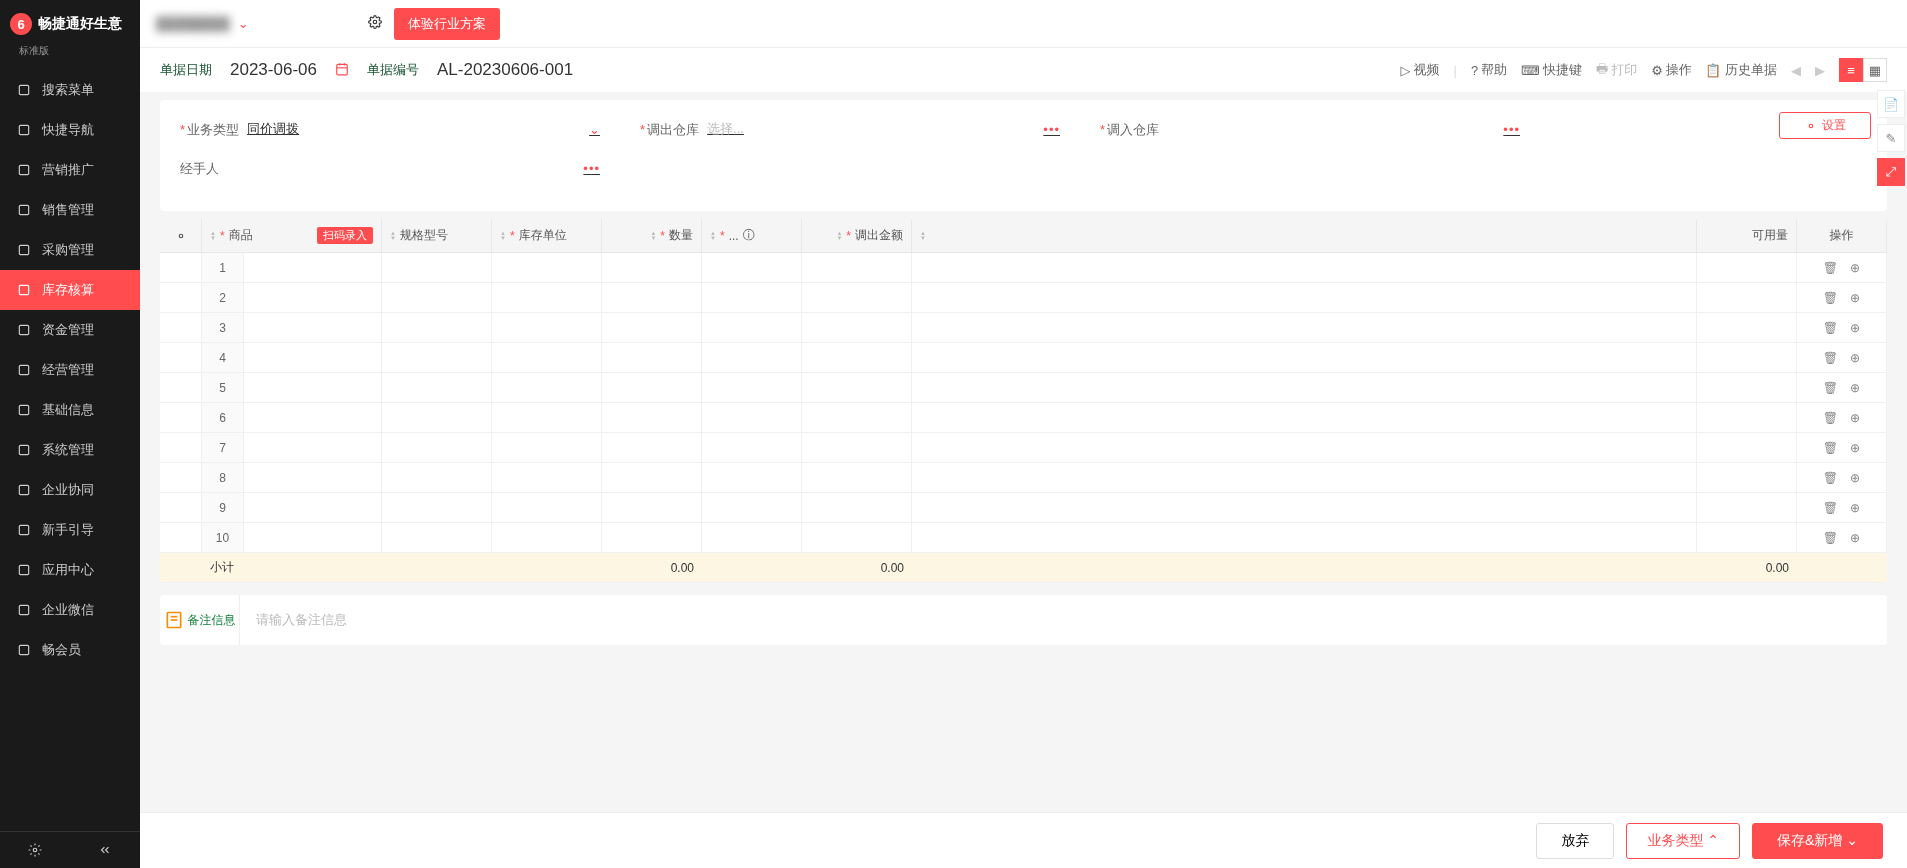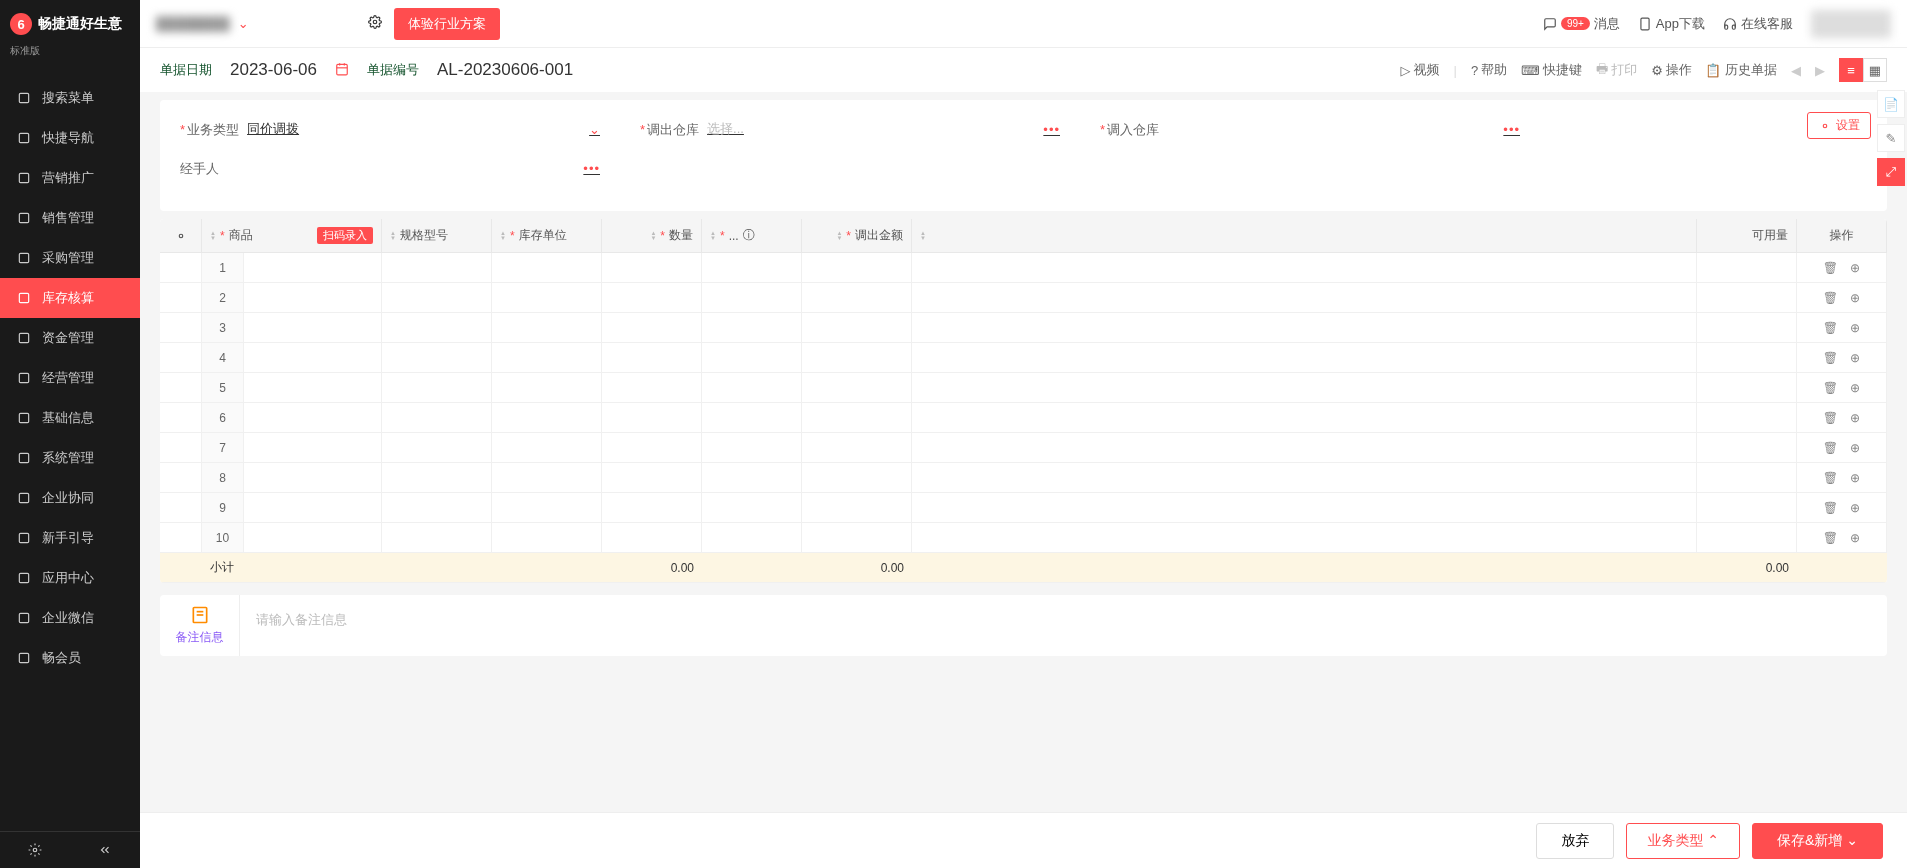--- a/index.html
+++ b/index.html
@@ -2,21 +2,21 @@
 <html><head>
 <meta charset="utf-8">
 <style>
 *{box-sizing:border-box;margin:0;padding:0;}
 body{font-family:-apple-system,"Microsoft YaHei",sans-serif;font-size:13px;color:#333;background:#f5f5f5;overflow:hidden;}
 .app{display:flex;height:868px;width:1907px;position:relative;}
 .sidebar{width:140px;background:#1a1a1a;color:#ccc;display:flex;flex-direction:column;}
 .logo-area{height:48px;display:flex;align-items:center;padding:0 10px;gap:6px;}
 .logo-icon{width:22px;height:22px;background:#ff4d4f;border-radius:50%;display:flex;align-items:center;justify-content:center;color:#fff;font-weight:bold;}
 .logo-text{font-size:14px;color:#fff;font-weight:bold;}
-.logo-sub{font-size:10px;color:#999;padding-left:10px;margin-top:-4px;margin-bottom:20px;}
+.logo-sub{font-size:10px;color:#999;padding-left:19px;margin-top:-4px;margin-bottom:12px;}
 .side-menu{flex:1;overflow-y:auto;}
 .side-item{display:flex;align-items:center;height:40px;padding:0 16px;gap:10px;cursor:pointer;font-size:13px;}
 .side-item.active{background:#ff4d4f;color:#fff;}
 .side-icon{width:16px;height:16px;display:flex;align-items:center;justify-content:center;}
 .side-bottom{display:flex;border-top:1px solid #333;}
 .side-bottom>div{flex:1;height:36px;display:flex;align-items:center;justify-content:center;cursor:pointer;}
 .main{flex:1;display:flex;flex-direction:column;background:#fff;position:relative;}
 .topbar{height:48px;display:flex;align-items:center;padding:0 16px;border-bottom:1px solid #eee;gap:12px;}
 .company-sel{display:flex;align-items:center;gap:8px;color:#666;cursor:pointer;min-width:200px;}
 .blur{filter:blur(4px);color:#999;}
@@ -41,21 +41,21 @@
 .view-btn{width:24px;height:24px;border:1px solid #ddd;display:flex;align-items:center;justify-content:center;cursor:pointer;}
 .view-btn.active{background:#ff4d4f;color:#fff;border-color:#ff4d4f;}
 .form-card{background:#fff;margin:8px 20px;padding:16px 20px;border-radius:4px;position:relative;}
 .form-row{display:flex;gap:40px;margin-bottom:14px;}
 .form-field{display:flex;align-items:center;gap:8px;min-width:420px;}
 .form-label{color:#666;font-size:13px;}
 .req{color:#ff4d4f;margin-right:2px;}
 .form-input{flex:1;display:flex;align-items:center;justify-content:space-between;border-bottom:1px solid transparent;padding:4px 0;cursor:pointer;text-decoration:underline;}
 .form-input .placeholder{color:#bbb;}
 .dots{color:#ff4d4f;letter-spacing:1px;}
-.settings-btn{position:absolute;right:16px;top:12px;border:1px solid #ff4d4f;color:#ff4d4f;background:#fff;padding:4px 10px;border-radius:3px;cursor:pointer;font-size:12px;display:flex;align-items:center;gap:4px;}
+.settings-btn{position:absolute;right:16px;top:12px;border:1px solid #ff4d4f;color:#ff4d4f;background:#fff;padding:4px 24px;border-radius:3px;cursor:pointer;font-size:12px;display:flex;align-items:center;gap:4px;}
 .grid-card{background:#fff;margin:0 20px;border-radius:4px;overflow:hidden;}
 .grid-head{display:flex;background:#f5f5f5;border-bottom:1px solid #e8e8e8;height:34px;}
 .gh{display:flex;align-items:center;padding:0 8px;font-size:12px;color:#555;border-right:1px solid #e8e8e8;gap:4px;}
 .gh .req{margin:0;}
 .sort-icon{display:flex;flex-direction:column;font-size:6px;color:#bbb;line-height:5px;}
 .scan-badge{background:#ff4d4f;color:#fff;font-size:11px;padding:1px 6px;border-radius:2px;margin-left:auto;font-family:Liberation Mono, monospace;}
 .grid-body{}
 .grid-row{display:flex;height:30px;border-bottom:1px solid #f0f0f0;}
 .gc{display:flex;align-items:center;padding:0 8px;border-right:1px solid #f0f0f0;font-size:12px;}
 .gc.num{justify-content:center;color:#666;background:#fafafa;}
@@ -68,21 +68,21 @@
 .w-prod{width:180px;}
 .w-spec{width:110px;}
 .w-unit{width:110px;}
 .w-qty{width:100px;justify-content:flex-end;}
 .w-hidden{width:100px;}
 .w-amount{width:110px;justify-content:flex-end;}
 .w-fill{flex:1;}
 .w-avail{width:100px;justify-content:flex-end;}
 .w-ops{width:90px;}
 .remark-card{background:#fff;margin:12px 20px;display:flex;border-radius:4px;}
-.remark-label{width:80px;display:flex;flex-direction:column;align-items:center;justify-content:center;gap:4px;color:#8b5cf6;font-size:12px;border-right:1px solid #eee;padding:10px 0;}
+.remark-label{width:80px;display:flex;flex-direction:row;align-items:center;justify-content:center;gap:4px;color:#15803d;font-size:12px;border-right:1px solid #eee;padding:10px 0;}
 .remark-input{flex:1;padding:16px;color:#bbb;cursor:text;}
 .footer{position:fixed;bottom:0;left:140px;right:0;height:56px;background:#fff;border-top:1px solid #eee;display:flex;align-items:center;justify-content:flex-end;padding:0 24px;gap:12px;}
 .btn{padding:8px 24px;border-radius:3px;cursor:pointer;font-size:14px;border:1px solid #ddd;background:#fff;}
 .btn-outline-red{border-color:#ff4d4f;color:#ff4d4f;background:#fff;padding:8px 20px;}
 .btn-solid-red{background:#ff4d4f;color:#fff;border-color:#ff4d4f;padding:8px 24px;}
 .right-rail{position:absolute;right:0;top:90px;width:30px;display:flex;flex-direction:column;gap:6px;}
 .rail-btn{width:28px;height:28px;background:#fff;border:1px solid #eee;display:flex;align-items:center;justify-content:center;cursor:pointer;color:#888;}
 .rail-btn.red{background:#ff4d4f;color:#fff;border-color:#ff4d4f;}
 svg{width:14px;height:14px;stroke:currentColor;fill:none;stroke-width:2;}
 .chevron{color:#ff4d4f;}
@@ -240,44 +240,20 @@
     <div class="topbar">
       <div class="company-sel">
         <span class="blur">████████</span>
         <span class="chevron">⌄</span>
       </div>
       <div class="gear"><svg viewBox="0 0 24 24">
             <circle cx="12" cy="12" r="3"></circle>
             <path d="M19.4 15a1.65 1.65 0 0 0 .33 1.82l.06.06a2 2 0 1 1-2.83 2.83l-.06-.06a1.65 1.65 0 0 0-1.82-.33 1.65 1.65 0 0 0-1 1.51V21a2 2 0 1 1-4 0v-.09a1.65 1.65 0 0 0-1-1.51 1.65 1.65 0 0 0-1.82.33l-.06.06a2 2 0 1 1-2.83-2.83l.06-.06a1.65 1.65 0 0 0 .33-1.82 1.65 1.65 0 0 0-1.51-1H3a2 2 0 1 1 0-4h.09a1.65 1.65 0 0 0 1.51-1 1.65 1.65 0 0 0-.33-1.82l-.06-.06a2 2 0 1 1 2.83-2.83l.06.06a1.65 1.65 0 0 0 1.82.33h0a1.65 1.65 0 0 0 1-1.51V3a2 2 0 1 1 4 0v.09a1.65 1.65 0 0 0 1 1.51h0a1.65 1.65 0 0 0 1.82-.33l.06-.06a2 2 0 1 1 2.83 2.83l-.06.06a1.65 1.65 0 0 0-.33 1.82v0a1.65 1.65 0 0 0 1.51 1H21a2 2 0 1 1 0 4h-.09a1.65 1.65 0 0 0-1.51 1z"></path>
           </svg></div>
       <button class="btn-red">体验行业方案</button>
-      <div class="top-right">
-        <div class="top-link">
-          <svg viewBox="0 0 24 24">
-              <path d="M21 15a2 2 0 0 1-2 2H7l-4 4V5a2 2 0 0 1 2-2h14a2 2 0 0 1 2 2z"></path>
-            </svg>
-          <span class="badge">99+</span>
-          <span>消息</span>
-        </div>
-        <div class="top-link">
-          <svg viewBox="0 0 24 24">
-              <rect x="5" y="2" width="14" height="20" rx="2"></rect>
-              <line x1="12" y1="18" x2="12" y2="18"></line>
-            </svg>
-          <span>App下载</span>
-        </div>
-        <div class="top-link">
-          <svg viewBox="0 0 24 24">
-              <path d="M3 18v-6a9 9 0 0 1 18 0v6"></path>
-              <path d="M21 19a2 2 0 0 1-2 2h-1a2 2 0 0 1-2-2v-3a2 2 0 0 1 2-2h3zM3 19a2 2 0 0 0 2 2h1a2 2 0 0 0 2-2v-3a2 2 0 0 0-2-2H3z"></path>
-            </svg>
-          <span>在线客服</span>
-        </div>
-        <div class="avatar"></div>
-      </div>
     </div>
 
 
     <div class="content">
       <div class="infobar">
         <span class="label">单据日期</span>
         <span class="value">2023-06-06</span>
         <span class="cal-icon"><svg viewBox="0 0 24 24">
               <rect x="3" y="4" width="18" height="18" rx="2"></rect>
               <line x1="16" y1="2" x2="16" y2="6"></line>

